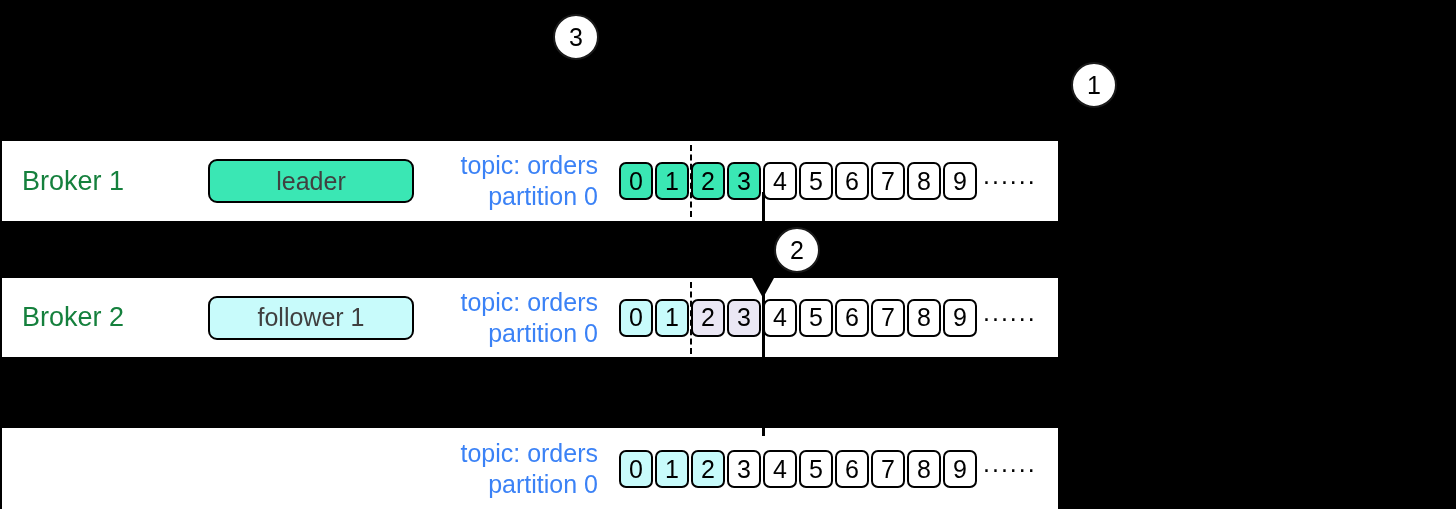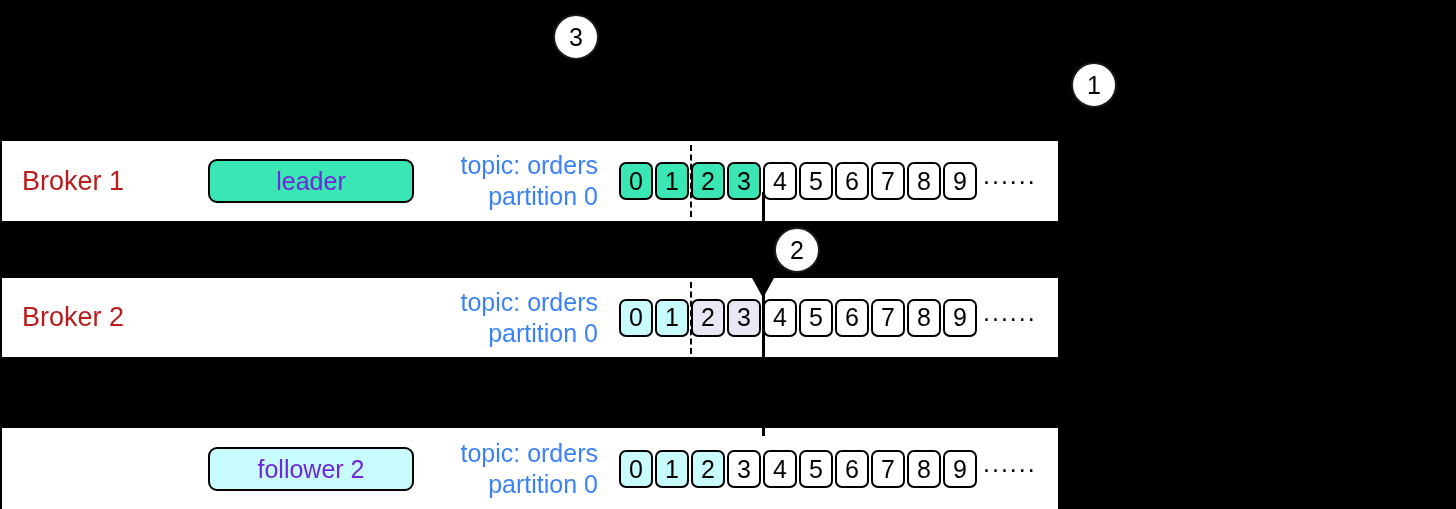--- a/index.html
+++ b/index.html
@@ -34,37 +34,37 @@
     align-items: center;
   }
   #broker-panel-1 { top: 139px; height: 84px; }
   #broker-panel-2 { top: 276px; height: 83px; }
   #broker-panel-3 { top: 426px; height: 86px; }
 
   .broker-name {
     position: absolute;
     left: 20px;
     font-size: 27px;
-    color: #b91c1c;
+    color: #15803d;
     white-space: nowrap;
   }
 
   .role-badge {
     position: absolute;
     left: 206px;
     width: 206px;
     height: 44px;
     border: 2px solid #000000;
     border-radius: 9px;
     box-sizing: border-box;
     display: flex;
     align-items: center;
     justify-content: center;
     font-size: 25px;
-    color: #6d28d9;
+    color: #404040;
   }
   .role-leader   { background: #3ae7b4; }
   .role-follower { background: #c8fbfb; }
 
   .topic-block {
     position: absolute;
     left: 400px;
     width: 196px;
     text-align: right;
     font-size: 25px;
@@ -192,43 +192,43 @@
         <div class="log-cell fill-white">6</div>
         <div class="log-cell fill-white">7</div>
         <div class="log-cell fill-white">8</div>
         <div class="log-cell fill-white">9</div>
         <span class="ellipsis">......</span>
       </div>
   </div>
 
   <div class="broker-panel" id="broker-panel-2">
     <div class="broker-name">Broker 2</div>
+    <div class="role-badge role-follower">
+      <span>follower 1</span>
+    </div>
     <div class="topic-block">
       <div>topic: orders</div>
       <div>partition 0</div>
     </div>
     <div class="log-strip" id="log-strip-2">
         <div class="log-cell fill-cyan">0</div>
         <div class="log-cell fill-cyan">1</div>
         <div class="log-cell fill-lavender">2</div>
         <div class="log-cell fill-lavender">3</div>
         <div class="log-cell fill-white">4</div>
         <div class="log-cell fill-white">5</div>
         <div class="log-cell fill-white">6</div>
         <div class="log-cell fill-white">7</div>
         <div class="log-cell fill-white">8</div>
         <div class="log-cell fill-white">9</div>
         <span class="ellipsis">......</span>
       </div>
   </div>
 
   <div class="broker-panel" id="broker-panel-3">
-    <div class="role-badge role-follower">
-      <span>follower 2</span>
-    </div>
     <div class="topic-block">
       <div>topic: orders</div>
       <div>partition 0</div>
     </div>
     <div class="log-strip" id="log-strip-3">
         <div class="log-cell fill-cyan">0</div>
         <div class="log-cell fill-cyan">1</div>
         <div class="log-cell fill-cyan">2</div>
         <div class="log-cell fill-white">3</div>
         <div class="log-cell fill-white">4</div>

